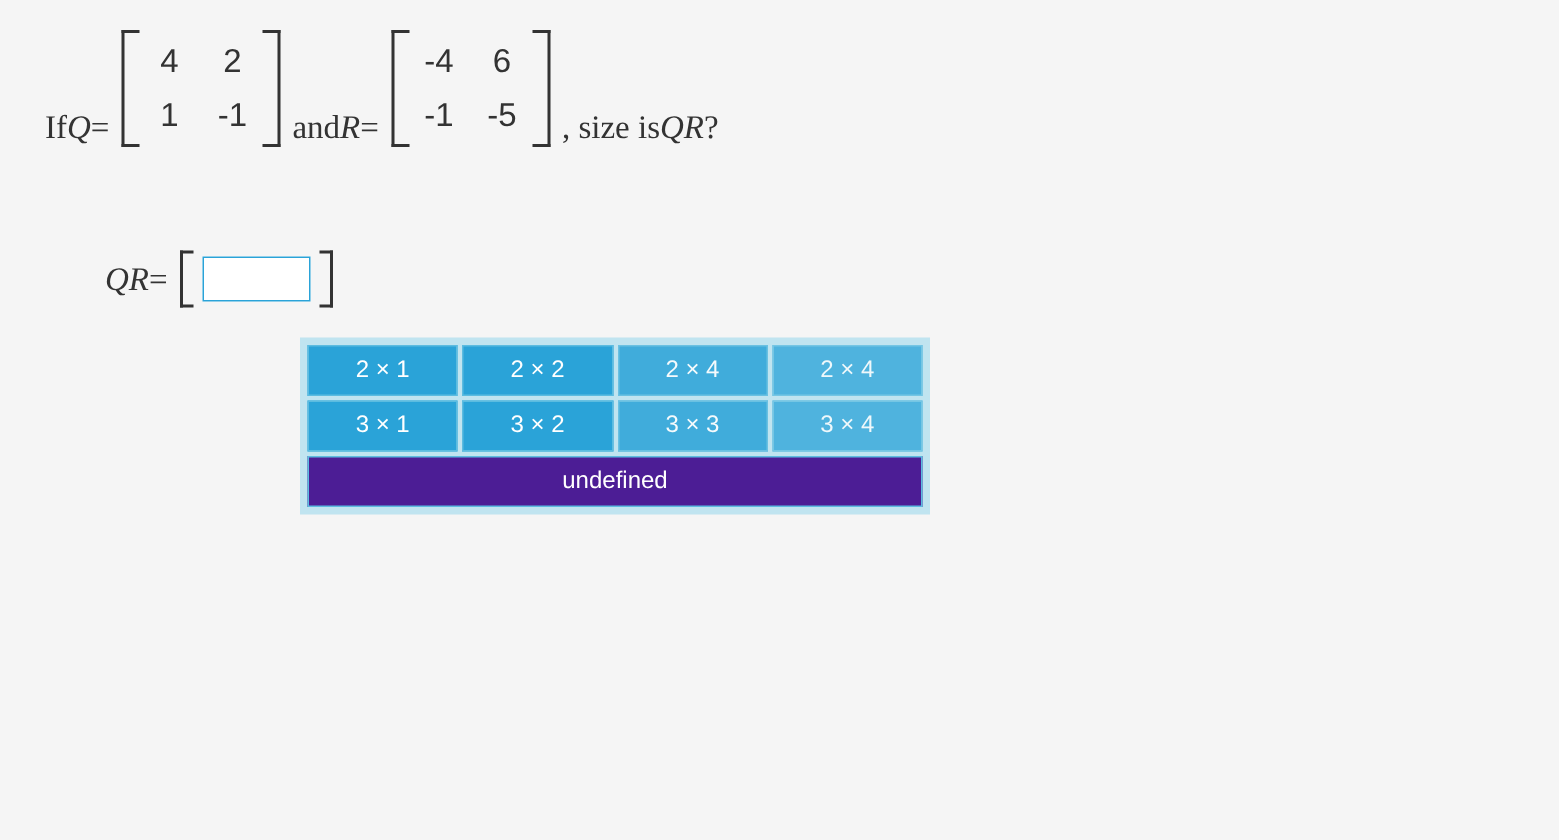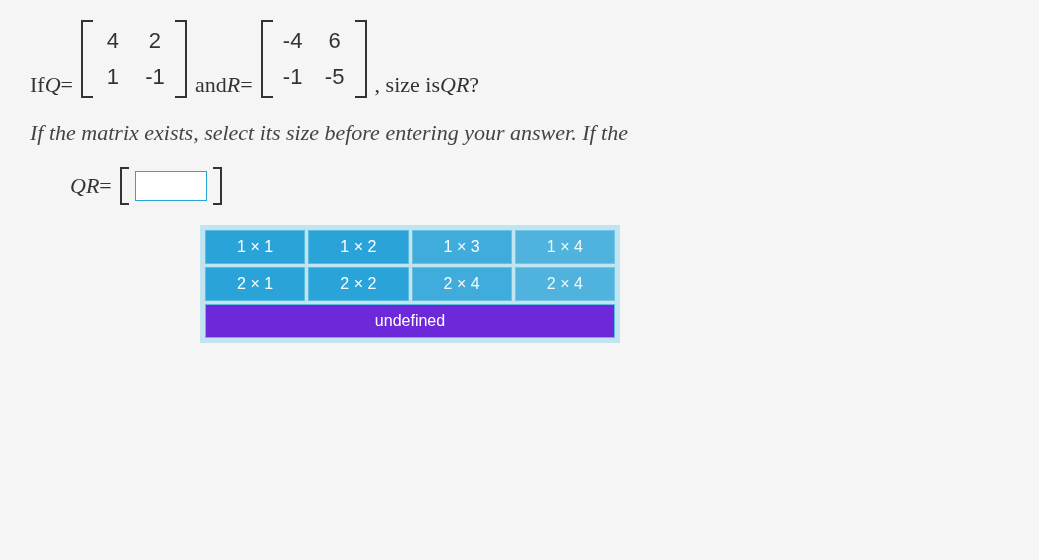--- a/index.html
+++ b/index.html
@@ -83,21 +83,21 @@
     background: #2aa3d8;
     color: #fff;
     text-align: center;
     font-family: Arial, sans-serif;
     font-size: 16px;
     padding: 7px 0;
     cursor: pointer;
     border: 1px solid #5cbce0;
   }
   .size-grid td.undef {
-    background: #6d28d9;
+    background: #4c1d95;
   }
   .faded1 { opacity: 0.85; }
   .faded2 { opacity: 0.75; }
 </style>
 </head>
 <body>
 
 <div class="question-line">
   <span>If </span>
   <span class="italic">Q</span>
@@ -124,44 +124,44 @@
       <span>-5</span>
     </span>
     <span class="bracket-right"></span>
   </span>
   <span>, size is </span>
   <span class="italic">QR</span>
   <span>?</span>
 </div>
 
 <div class="instruction">
-  <span>If the matrix exists, select its size before entering your answer. If the</span><br>
+  <br>
 </div>
 
 <div class="answer-line">
   <span class="italic">QR</span>
   <span> = </span>
   <span class="matrix">
     <span class="small-bracket-left"></span>
     <span class="answer-box"></span>
     <span class="small-bracket-right"></span>
   </span>
 </div>
 
 <table class="size-grid">
   <tbody>
-      <tr>
-    <td>1 × 1</td>
-    <td>1 × 2</td>
-    <td class="faded1">1 × 3</td>
-    <td class="faded2">1 × 4</td>
-  </tr>
   <tr>
     <td>2 × 1</td>
     <td>2 × 2</td>
     <td class="faded1">2 × 4</td>
     <td class="faded2">2 × 4</td>
+  </tr>
+  <tr>
+    <td>3 × 1</td>
+    <td>3 × 2</td>
+    <td class="faded1">3 × 3</td>
+    <td class="faded2">3 × 4</td>
   </tr>
   <tr>
     <td colspan="4" class="undef">undefined</td>
   </tr>
 </tbody>
   </table>
 
 </body></html>

